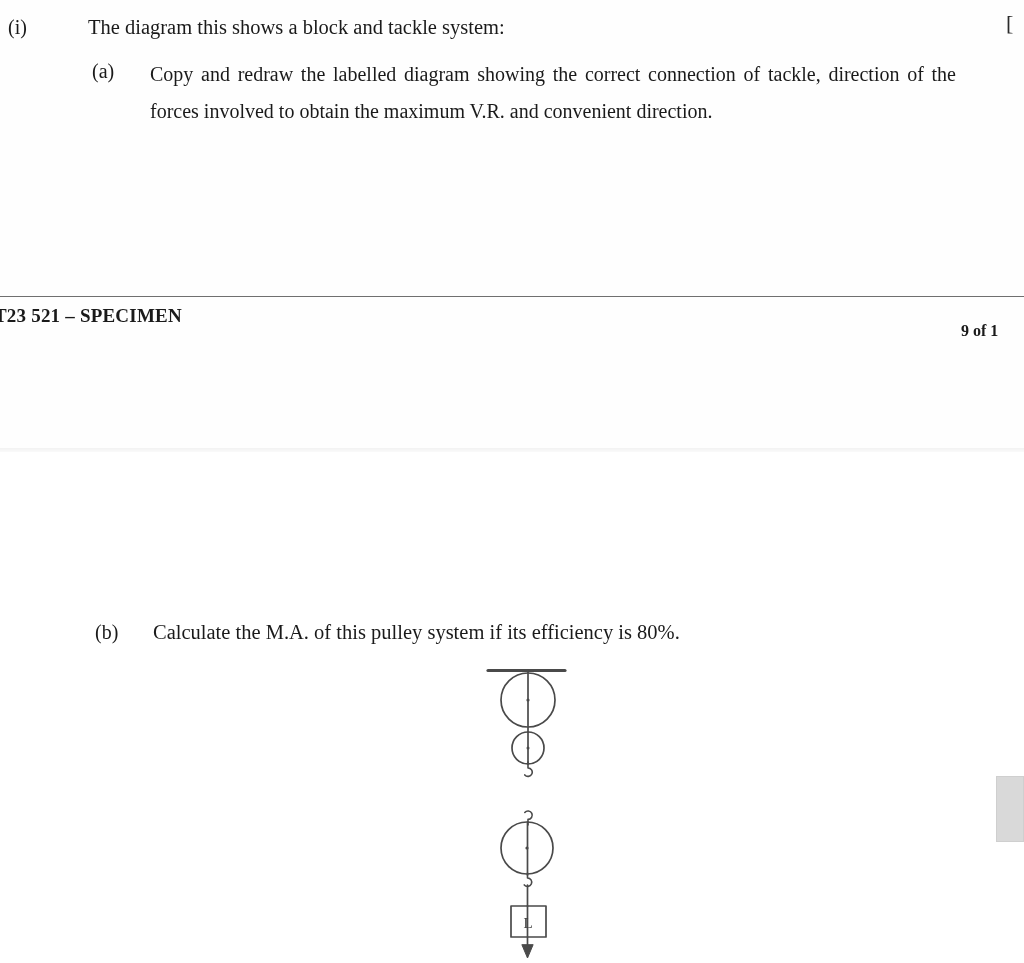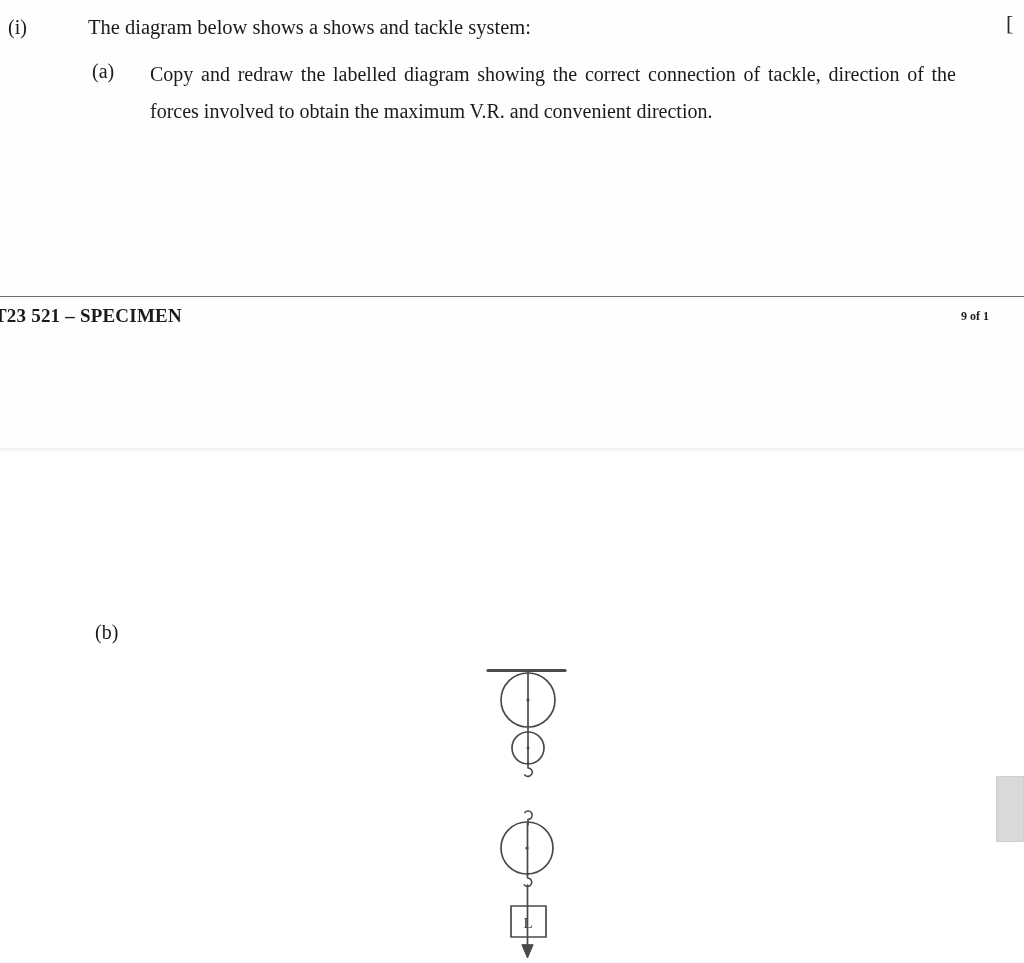--- a/index.html
+++ b/index.html
@@ -117,22 +117,22 @@
     top: 303px;
     font-size: 19px;
     font-weight: bold;
     line-height: 26px;
     white-space: nowrap;
     letter-spacing: 0.2px;
   }
   .footer-right {
     position: absolute;
     left: 961px;
-    top: 303px;
-    font-size: 12px;
+    top: 318px;
+    font-size: 16px;
     font-weight: bold;
     line-height: 26px;
     white-space: nowrap;
     text-align: center;
   }
 
   
   .diagram {
     position: absolute;
     left: 452px;
@@ -147,36 +147,37 @@
 
 <div class="page">
 
   <div class="scan-band-top"></div>
   <div class="scan-seam"></div>
   <div class="scan-band-bottom"></div>
   <div class="edge-artifact"></div>
 
   <div class="q-row" id="row-i">
     <span class="q-marker">(i)</span>
-    <span class="q-text">The diagram below shows a shows and tackle system:</span>
+    <span class="q-text">The diagram this shows a block and tackle system:</span>
   </div>
 
   <div class="mark-bracket">[</div>
 
   <div class="q-row" id="row-a">
     <span class="q-marker">(a)</span>
     <span class="q-para">Copy and redraw the labelled diagram showing the correct connection of tackle, direction of the forces involved to obtain the maximum V.R. and convenient direction.</span>
   </div>
 
   <div class="footer-rule"></div>
   <div class="footer-left">T23 521 – SPECIMEN</div>
   <div class="footer-right">9 of 1</div>
 
   <div class="q-row" id="row-b">
     <span class="q-marker">(b)</span>
+    <span class="q-text">Calculate the M.A. of this pulley system if its efficiency is 80%.</span>
   </div>
 
   <div class="diagram">
     <svg width="160" height="307" viewBox="0 0 160 307">
       <g fill="none" stroke="#4a4a4a" stroke-width="1.7" stroke-linecap="round" stroke-linejoin="round">
 
         <line x1="36" y1="14.5" x2="113" y2="14.5" stroke-width="3.2"></line>
 
         <circle cx="76" cy="44" r="27"></circle>
         <circle cx="76" cy="44" r="1.6" fill="#4a4a4a" stroke="none"></circle>

